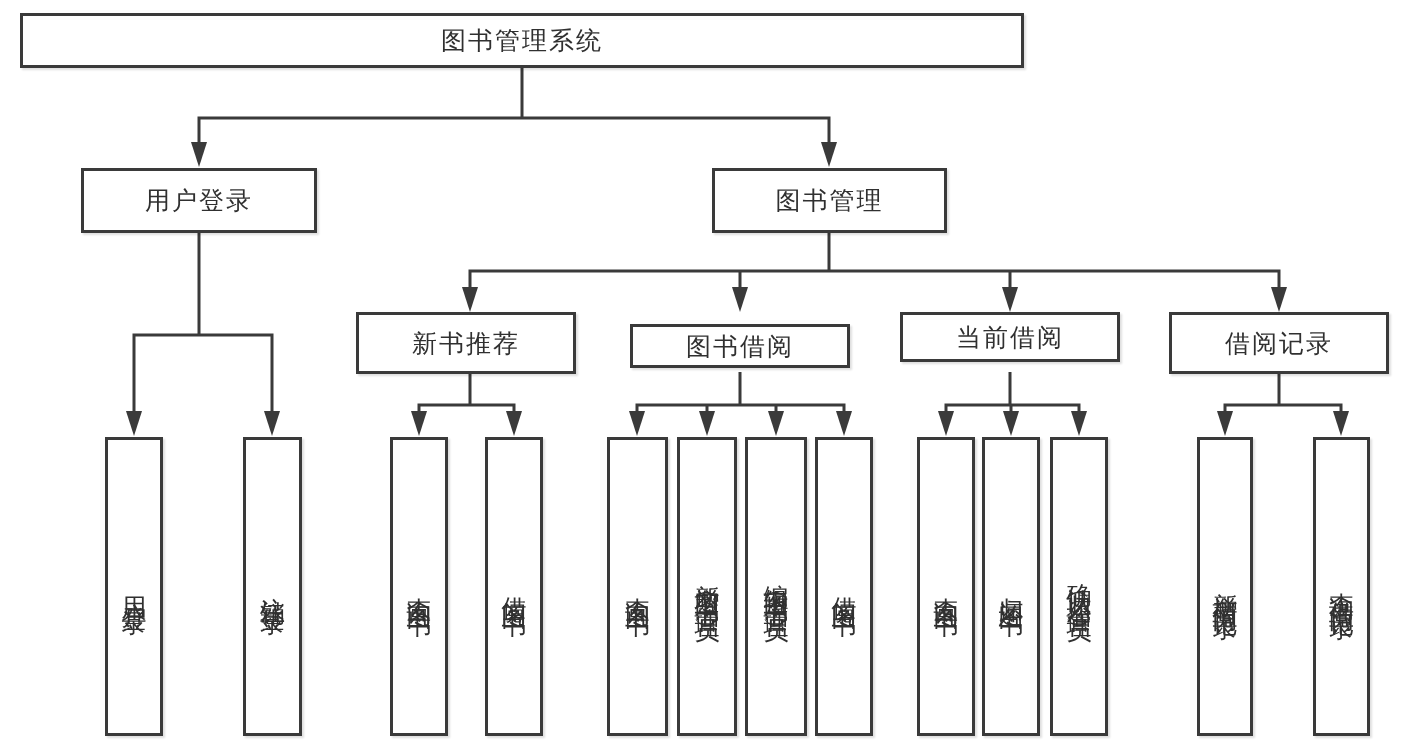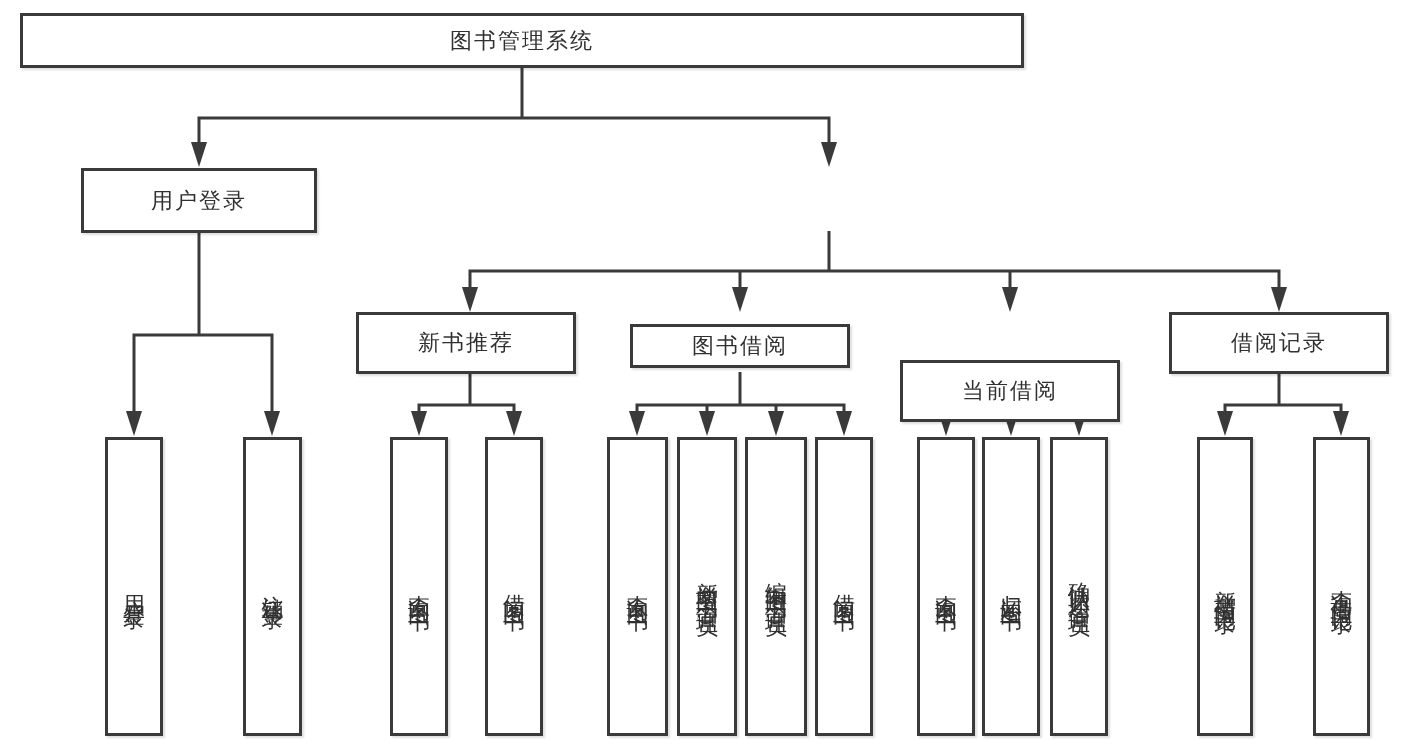--- a/index.html
+++ b/index.html
@@ -17,21 +17,21 @@
     box-sizing: border-box;
     background: #ffffff;
     border: 3px solid #3a3a3a;
     display: flex;
     align-items: center;
     justify-content: center;
     box-shadow: 2px 2px 2px rgba(0,0,0,0.13);
   }
   .node .lbl {
     color: #303030;
-    font-size: 22px;
+    font-size: 25px;
     letter-spacing: 2px;
     white-space: nowrap;
     line-height: 1;
   }
   .node.v .lbl {
     writing-mode: vertical-rl;
     text-orientation: mixed;
     letter-spacing: 5px;
   }
   .watermark {
@@ -107,28 +107,31 @@
     </g>
   </svg>
 
   <div class="node h" style="left:20px; top:13px; width:1004px; height:55px;">
     <span class="lbl">图书管理系统</span>
   </div>
 
   <div class="node h" style="left:81px; top:168px; width:236px; height:65px;">
     <span class="lbl">用户登录</span>
   </div>
+  <div class="node h" style="left:712px; top:168px; width:235px; height:65px;">
+    <span class="lbl">图书管理</span>
+  </div>
 
   <div class="node h" style="left:356px; top:312px; width:220px; height:62px;">
     <span class="lbl">新书推荐</span>
   </div>
   <div class="node h" style="left:630px; top:324px; width:220px; height:44px;">
     <span class="lbl">图书借阅</span>
   </div>
-  <div class="node h" style="left:900px; top:312px; width:220px; height:62px;margin-top:48px;">
+  <div class="node h" style="left:900px; top:312px; width:220px; height:50px;">
     <span class="lbl">当前借阅</span>
   </div>
   <div class="node h" style="left:1169px; top:312px; width:220px; height:62px;">
     <span class="lbl">借阅记录</span>
   </div>
 
   <div class="node v" style="left:105px; top:437px; width:58px; height:299px;">
     <span class="lbl">用户登录</span>
   </div>
   <div class="node v" style="left:243px; top:437px; width:59px; height:299px;">

